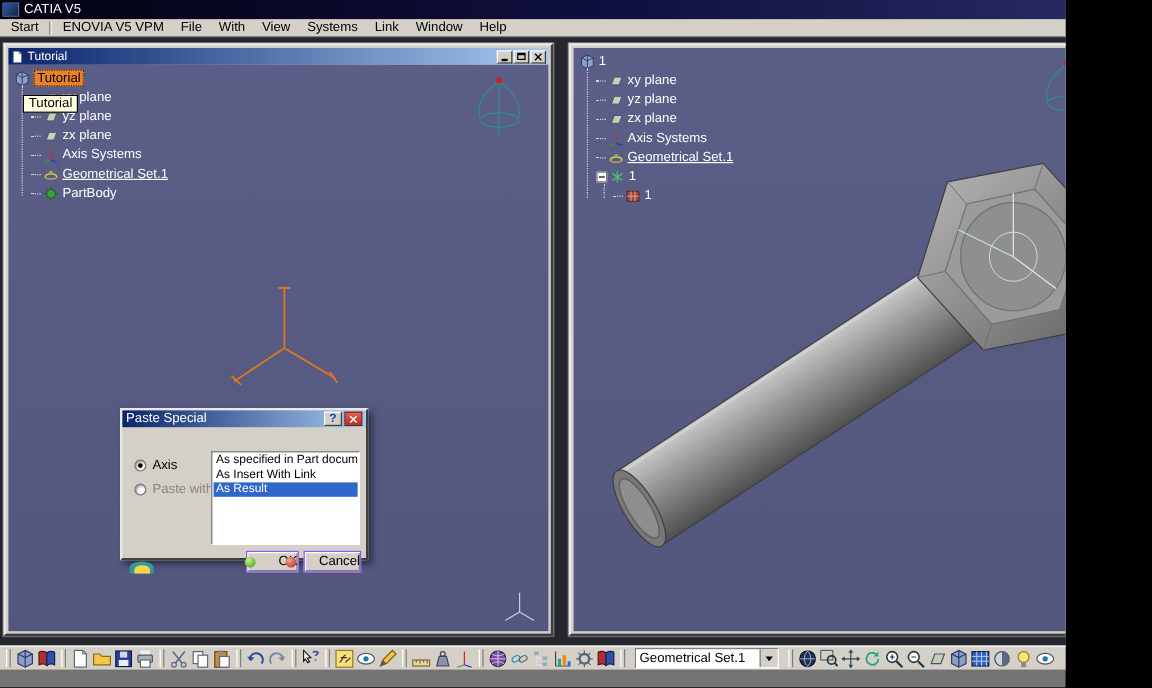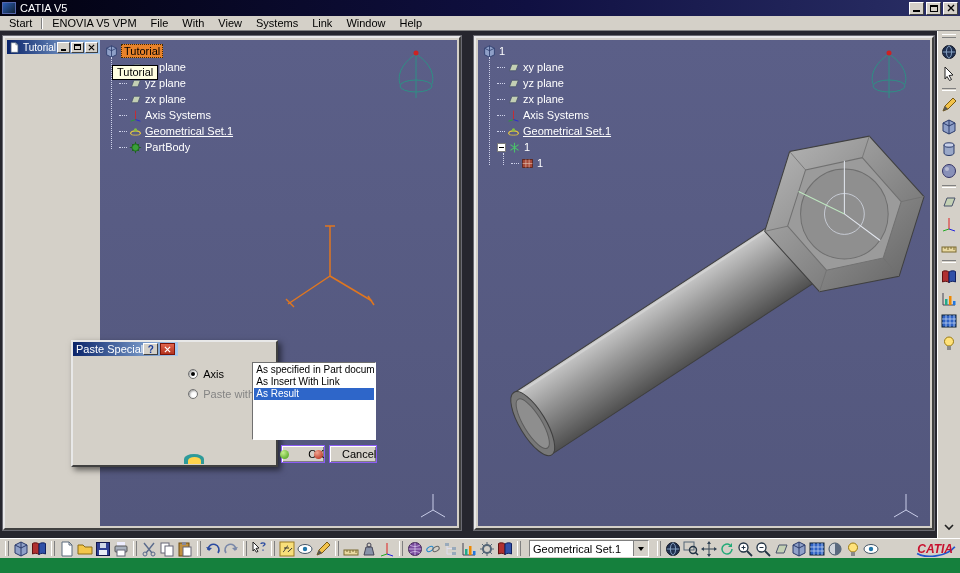--- a/index.html
+++ b/index.html
@@ -1,17 +1,17 @@
 <!DOCTYPE html>
 <html><head>
 <meta charset="utf-8">
 <style>
   *{margin:0;padding:0;box-sizing:border-box}
   html,body{background:#000}
-  #screen{position:relative;width:960px;height:573px;background:#15803d;
+  #screen{position:relative;width:888px;height:573px;background:#737373;
     font-family:"Liberation Sans",sans-serif;font-size:11px;overflow:hidden;color:#000}
 
   
   .titlebar{position:absolute;left:0;top:0;width:960px;height:16px;
     background:linear-gradient(90deg,#020210,#101042 55%,#2a2f66);display:flex;align-items:center;color:#fff;padding:0 2px}
   .appicon{width:14px;height:12px;background:linear-gradient(135deg,#2b5fb8,#123);border:1px solid #56a;margin-right:4px}
   .apptitle{font-size:11px}
   .winbtns{margin-left:auto;display:flex}
   .tbtn{width:15px;height:13px;background:#d4d0c8;border:1px solid;border-color:#fff #404040 #404040 #fff;
     display:flex;align-items:center;justify-content:center;margin-left:2px}
@@ -22,21 +22,21 @@
   
   .menubar{position:absolute;left:0;top:16px;width:960px;height:15px;background:#d4d0c8;
     border-bottom:1px solid #808080;display:flex;align-items:center;padding-left:2px}
   .mi{padding:0 7px;height:15px;line-height:15px;cursor:default}
   .msep{width:2px;height:11px;border-left:1px solid #808080;border-right:1px solid #fff;margin:0 2px}
 
   
   .mdi{position:absolute;left:0;top:31px;width:937px;height:507px;background:#26262e;overflow:hidden}
 
   .cwin{position:absolute;background:#d4d0c8;border:2px solid;border-color:#e8e8e8 #404040 #404040 #e8e8e8;
-    display:flex;padding:2px;box-shadow:0 0 0 1px #6a6a72}
+    display:flex;flex-direction:column;padding:2px;box-shadow:0 0 0 1px #6a6a72}
   .cw-title{height:14px;background:linear-gradient(90deg,#0a246a,#a6caf0);display:flex;align-items:center;
     color:#fff;font-size:10px;padding:0 2px;flex:0 0 auto}
   .cw-icon{width:11px;height:11px;margin-right:3px}
   .cw-title-text{flex:1;white-space:nowrap;overflow:hidden}
   .cwbtn{width:13px;height:11px;background:#d4d0c8;border:1px solid;border-color:#fff #404040 #404040 #fff;
     display:flex;align-items:center;justify-content:center;margin-left:1px;color:#000}
   .cwbtn .g-min{width:5px;height:2px;margin-bottom:1px}
   .cwbtn .g-max{width:7px;height:6px}
   .cwbtn .g-x{width:7px;height:7px}
   .cw-body{flex:1;position:relative;overflow:hidden;background:linear-gradient(#5b5f88,#53577d)}
@@ -55,23 +55,23 @@
   .expbox::after{content:"";position:absolute;left:1px;right:1px;top:3px;border-top:1px solid #000}
   .tooltip{position:absolute;left:12px;top:25px;background:#ffffe1;border:1px solid #000;color:#000;
     padding:0 4px;height:15px;line-height:13px;z-index:6}
 
   .compass{position:absolute;right:16px;top:6px;width:50px;height:54px;z-index:2}
   .miniaxis{position:absolute;right:8px;bottom:6px;width:32px;height:30px;z-index:2}
   .tripod{position:absolute;left:172px;top:178px;width:118px;height:112px;z-index:1}
   .bolt{position:absolute;left:0;top:0;width:100%;height:100%;z-index:1}
 
   
-  .dialog{position:absolute;left:71px;top:309px;width:207px;height:127px;background:#d4d0c8;
+  .dialog{position:absolute;left:100px;top:309px;width:207px;height:127px;background:#d4d0c8;
     border:2px solid;border-color:#e8e8e8 #404040 #404040 #e8e8e8;box-shadow:3px 3px 6px rgba(0,0,0,.55);
-    display:flex;flex-direction:row;z-index:20}
+    display:flex;flex-direction:column;z-index:20}
   .dlg-title{height:14px;background:linear-gradient(90deg,#0a246a,#a6caf0);display:flex;align-items:center;
     color:#fff;padding:0 3px;flex:0 0 auto}
   .dlg-title-text{flex:1;font-size:11px}
   .dlg-help{width:15px;height:12px;background:#d4d0c8;border:1px solid;border-color:#fff #404040 #404040 #fff;
     color:#1a3c9a;font-weight:bold;font-size:10px;display:flex;align-items:center;justify-content:center;margin-right:2px}
   .dlg-close{width:15px;height:12px;background:linear-gradient(#e2654e,#b33320);border:1px solid #7a1408;
     display:flex;align-items:center;justify-content:center}
   .dlg-close svg{width:7px;height:7px}
   .dlg-body{position:relative;flex:1}
   .radio-row{position:absolute;left:10px;display:flex;align-items:center;gap:5px}

